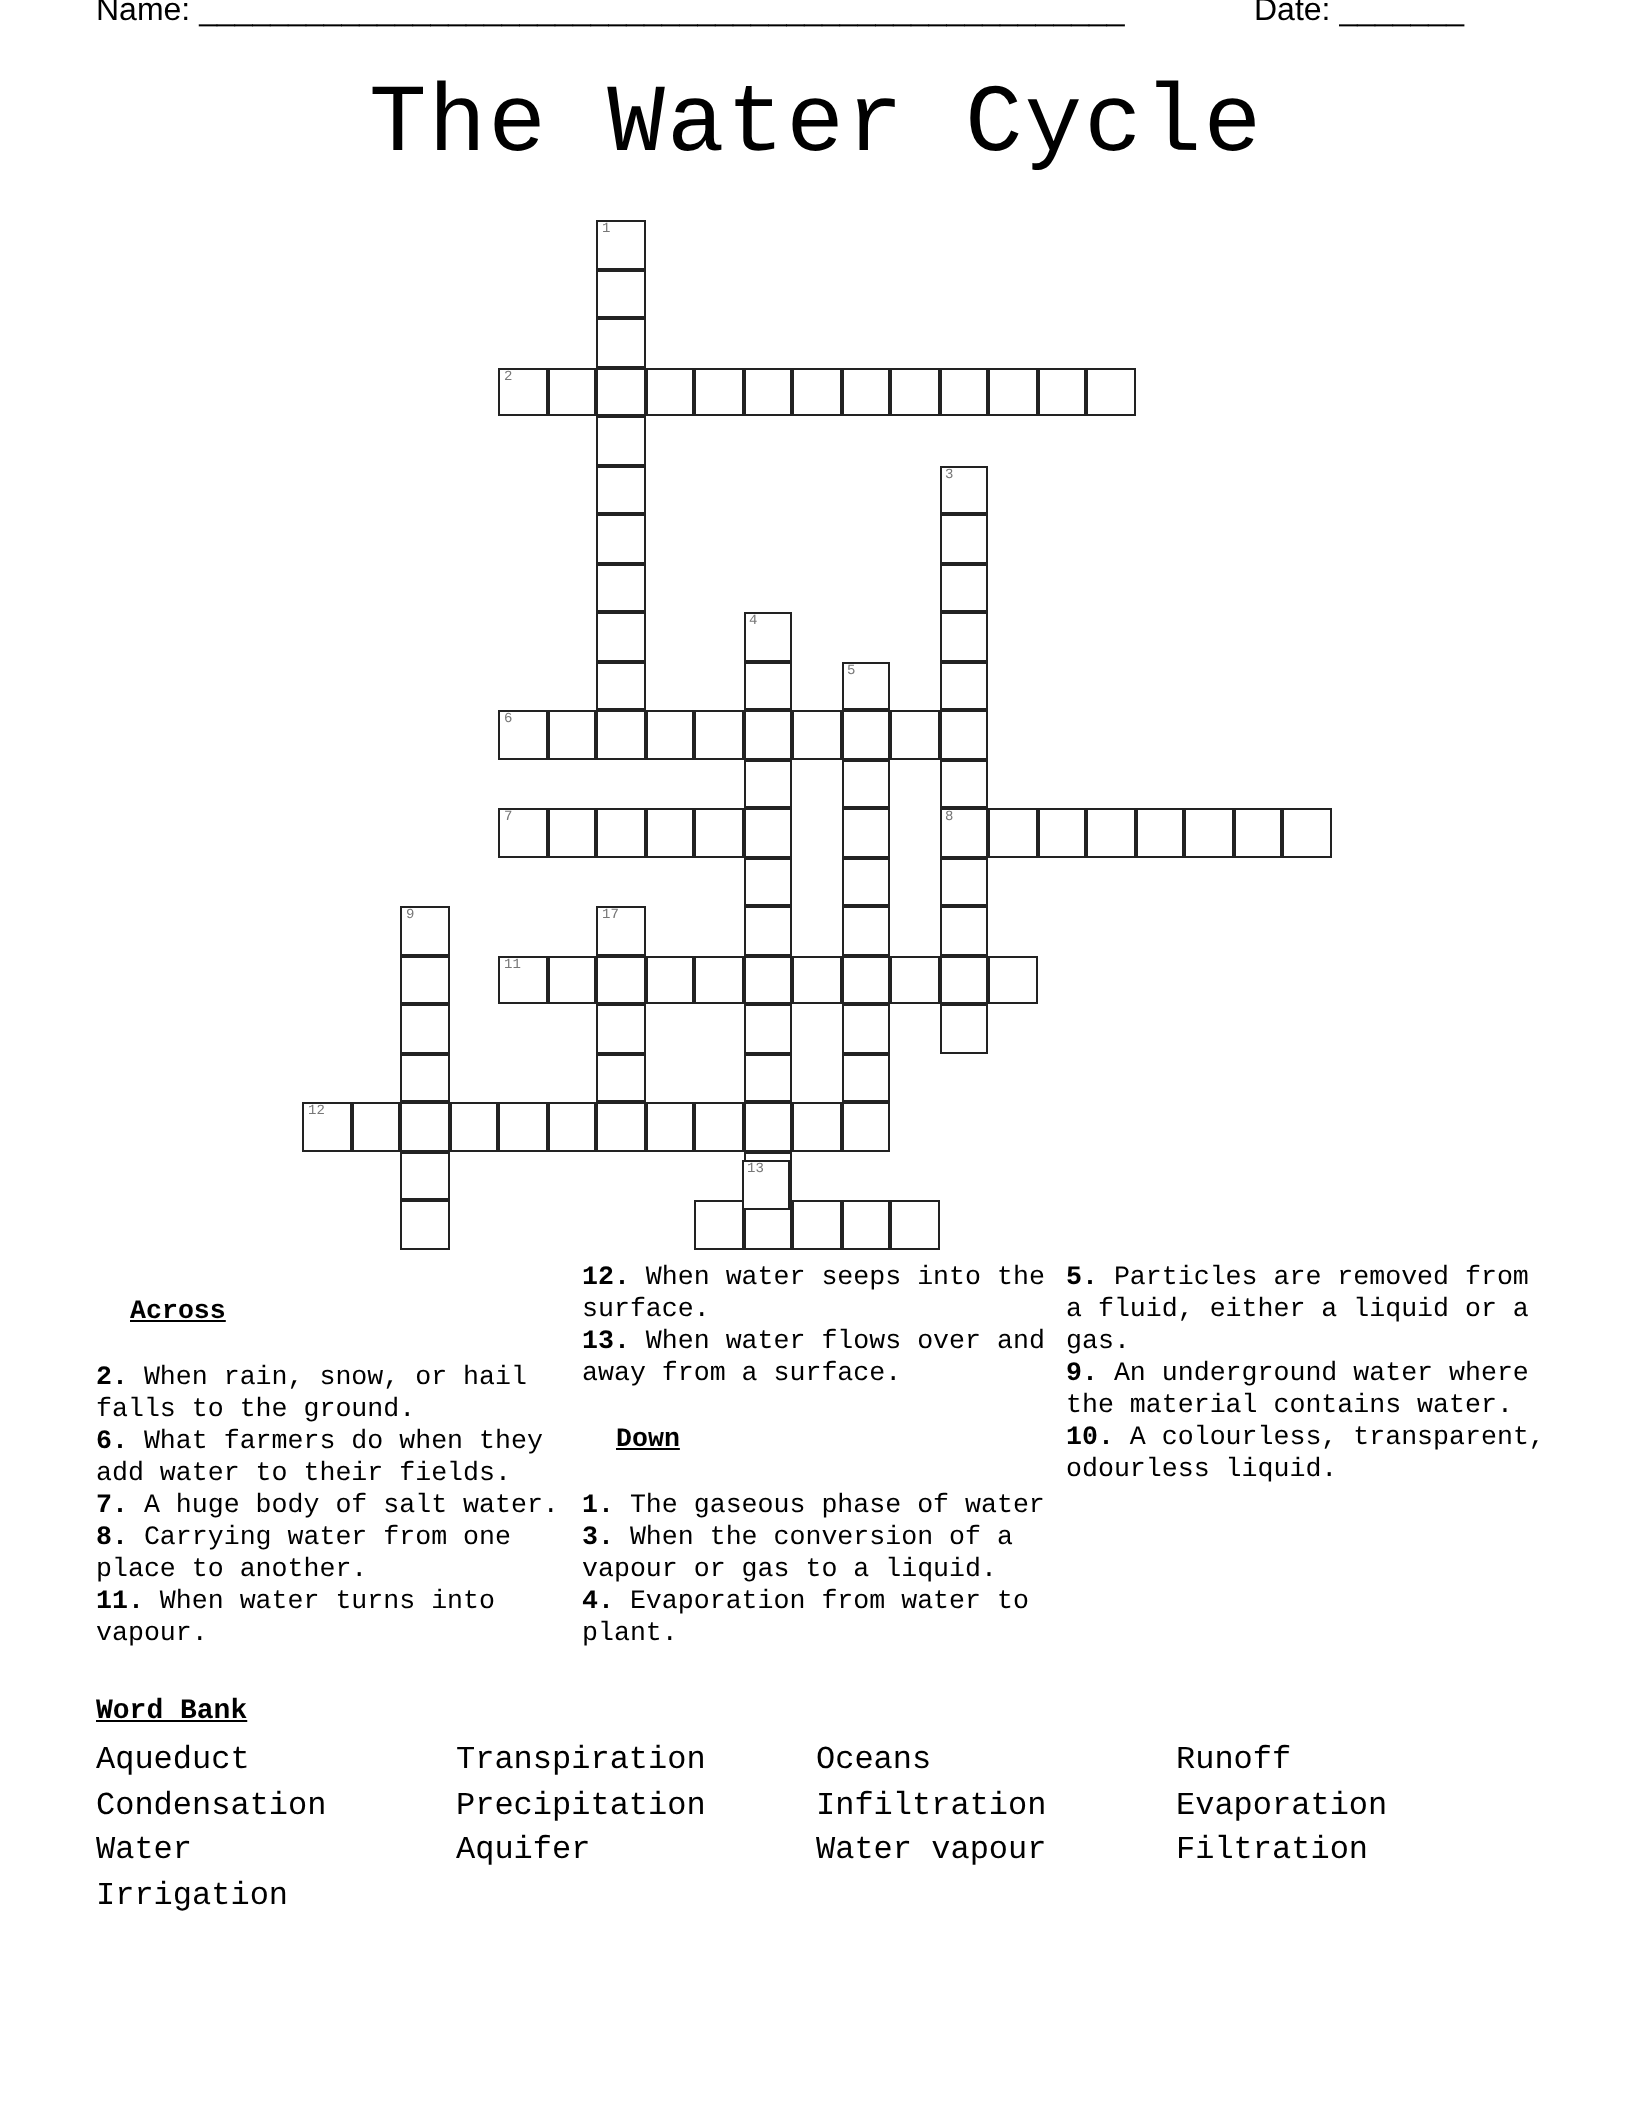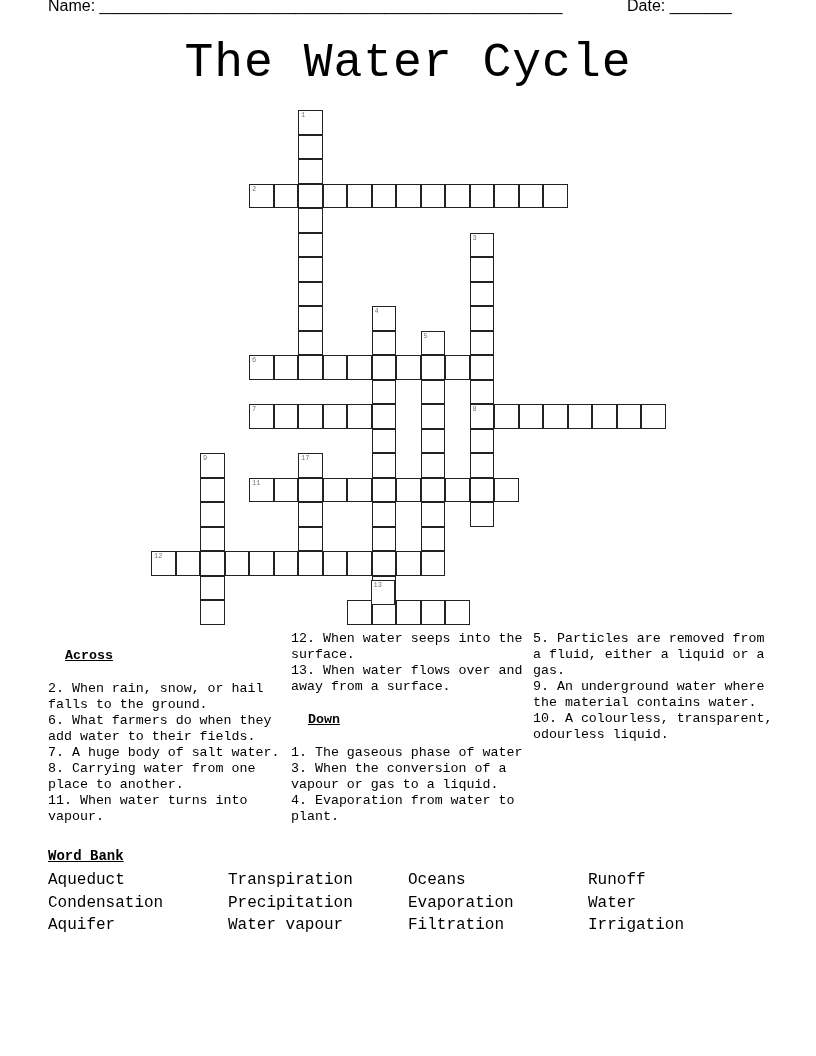--- a/index.html
+++ b/index.html
@@ -5,21 +5,21 @@
   html, body { margin: 0; padding: 0; background: #ffffff; }
   body { width: 816px; height: 1056px; position: relative; overflow: hidden; color: #000; }
   .header-line { position: absolute; top: -3px; left: 48px; font-family: "Liberation Sans", sans-serif; font-size: 16px; white-space: pre; }
   .date-line { position: absolute; top: -3px; left: 627px; font-family: "Liberation Sans", sans-serif; font-size: 16px; white-space: pre; }
   .title { position: absolute; top: 36px; left: 0; width: 816px; text-align: center; font-family: "Liberation Mono", monospace; font-size: 48px; letter-spacing: 1px; }
   #grid { position: absolute; left: 0; top: 0; width: 816px; height: 640px; }
   .cell { position: absolute; width: 24.5px; height: 24.5px; box-sizing: border-box; border: 1.3px solid #222; background: #fff; }
   .cell .num { position: absolute; top: 1px; left: 2px; font-family: "Liberation Mono", monospace; font-size: 7px; color: #777; line-height: 1; }
   .clues { position: absolute; font-family: "Liberation Mono", monospace; font-size: 13.3px; line-height: 16px; }
   .clue { margin: 0; }
-  .clue b { font-weight: normal; }
+  .clue b { font-weight: bold; }
   .sec-head { font-weight: bold; text-decoration: underline; margin: 17px; }
   .wordbank-title { position: absolute; top: 848px; left: 48px; font-family: "Liberation Mono", monospace; font-size: 14px; font-weight: bold; text-decoration: underline; }
   .wordbank { position: absolute; top: 869px; left: 48px; width: 720px; display: grid; grid-template-columns: 180px 180px 180px 180px; font-family: "Liberation Mono", monospace; font-size: 16px; line-height: 22.7px; }
 </style>
 </head>
 <body>
 
 <div class="header-line">Name: ____________________________________________________</div>
 <div class="date-line">Date: _______</div>
 <div class="title">The Water Cycle</div>
@@ -186,19 +186,20 @@
 </div>
 
 <div class="wordbank-title">Word Bank</div>
 <div class="wordbank">
   <span>Aqueduct</span>
   <span>Transpiration</span>
   <span>Oceans</span>
   <span>Runoff</span>
   <span>Condensation</span>
   <span>Precipitation</span>
+  <span>Infiltration</span>
   <span>Evaporation</span>
   <span>Water</span>
   <span>Aquifer</span>
   <span>Water vapour</span>
   <span>Filtration</span>
   <span>Irrigation</span>
 </div>
 
 </body></html>

